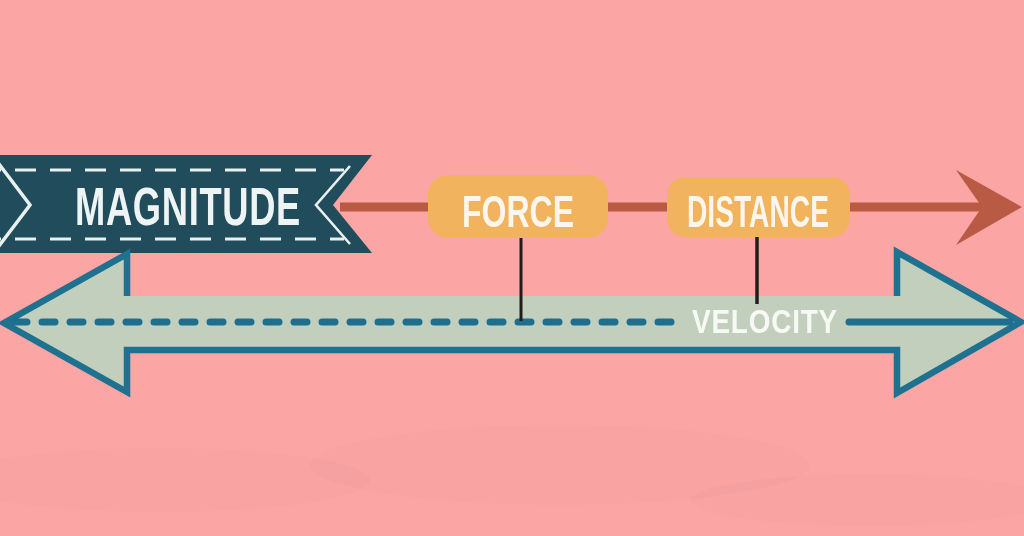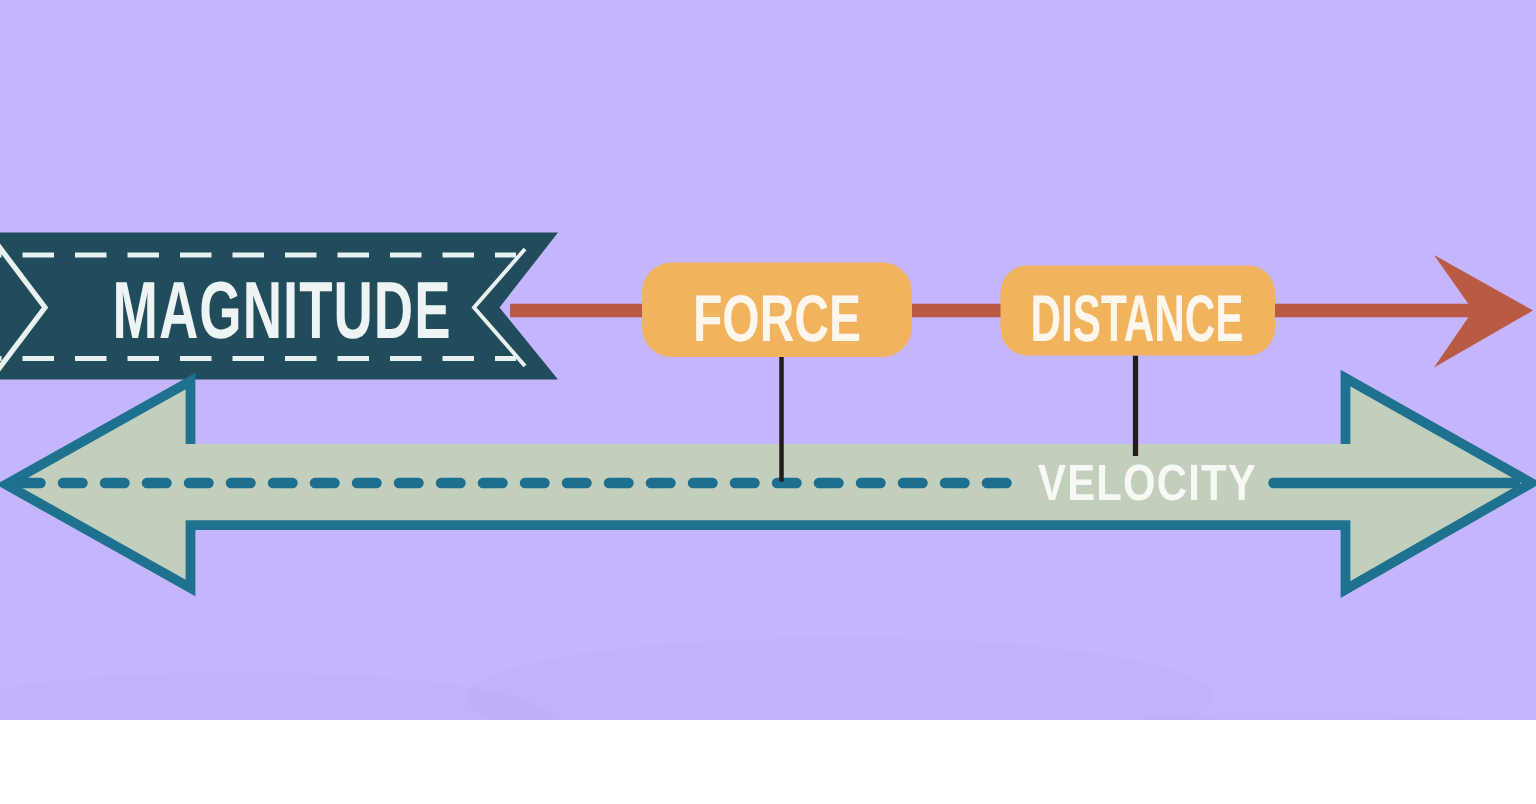--- a/index.html
+++ b/index.html
@@ -1,20 +1,20 @@
 <!DOCTYPE html>
 <html><head>
 <meta charset="utf-8">
 <style>
   html, body { margin: 0; padding: 0; }
   .canvas {
     position: relative;
     width: 1024px;
-    height: 480px;
-    background: #c4b5fd;
+    height: 536px;
+    background: #fca5a5;
     overflow: hidden;
     font-family: "Liberation Sans", sans-serif;
   }
   svg { display: block; }
   text {
     font-family: "Liberation Sans", sans-serif;
     font-weight: bold;
   }
   .banner-label   { font-size: 54px; letter-spacing: 1px; }
   .node-label     { font-size: 44px; }

